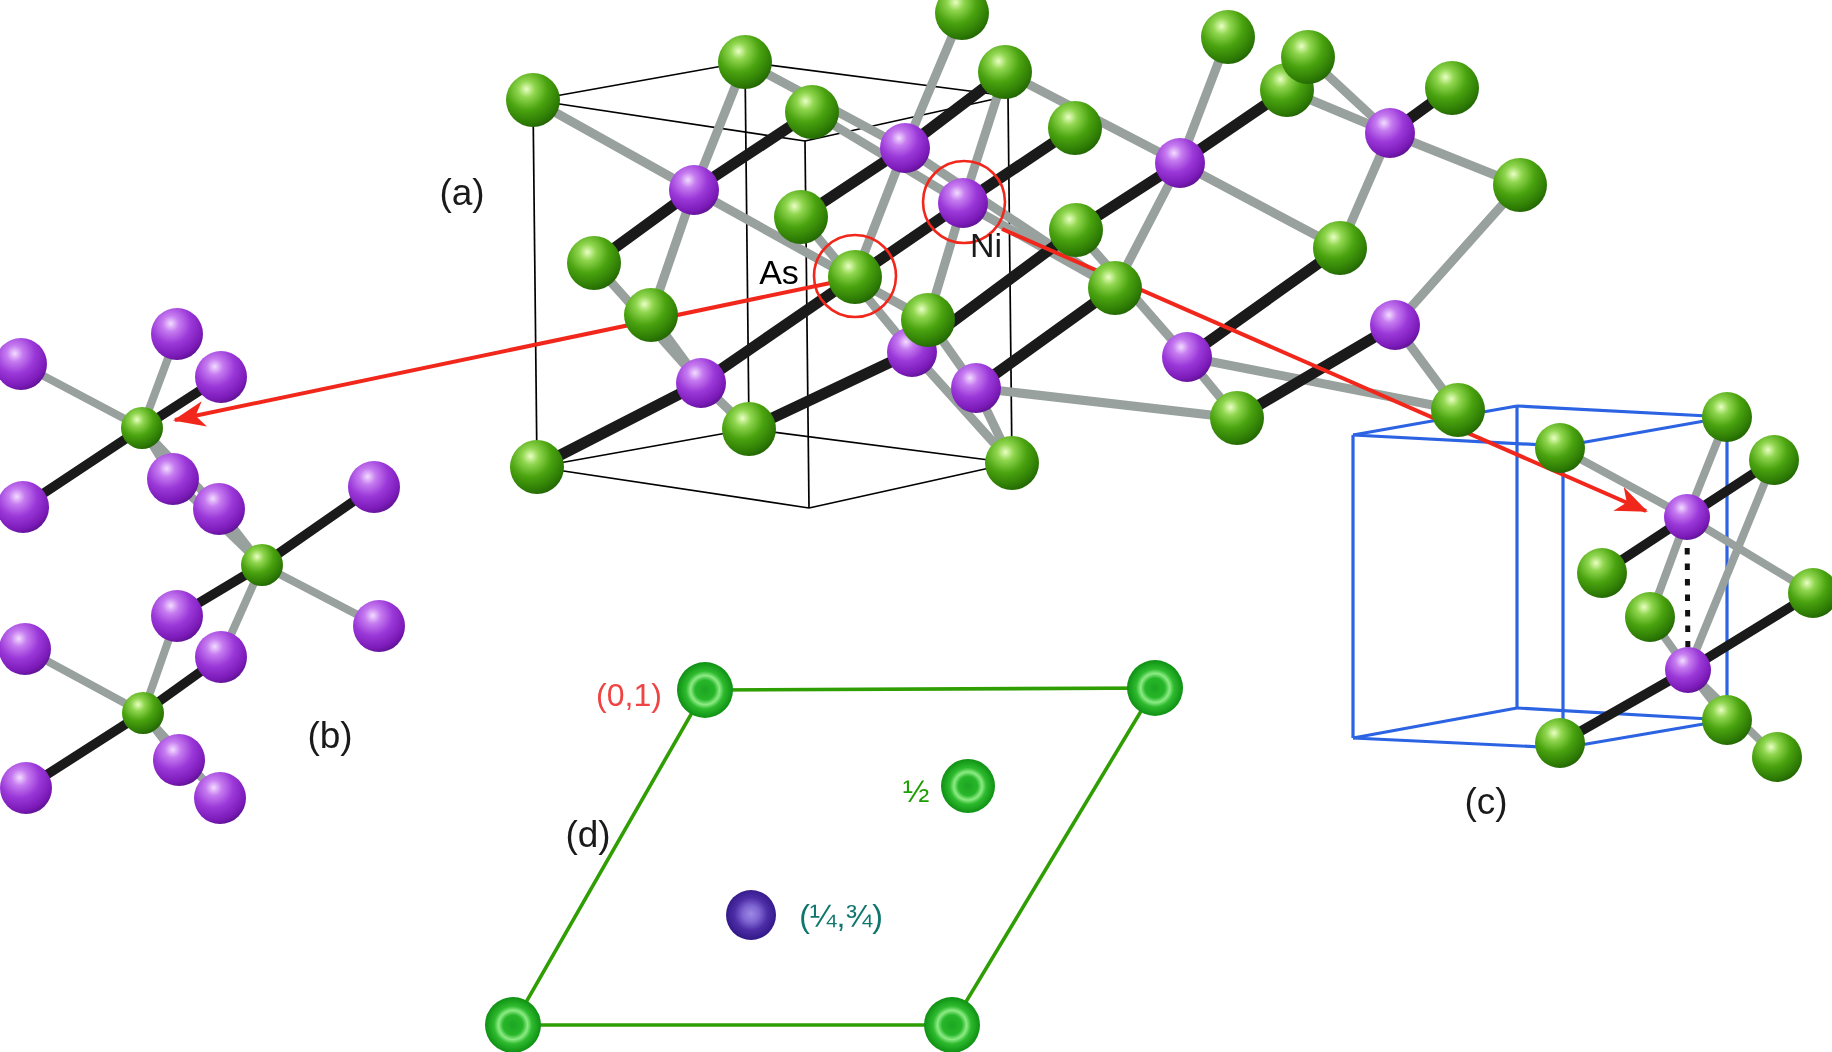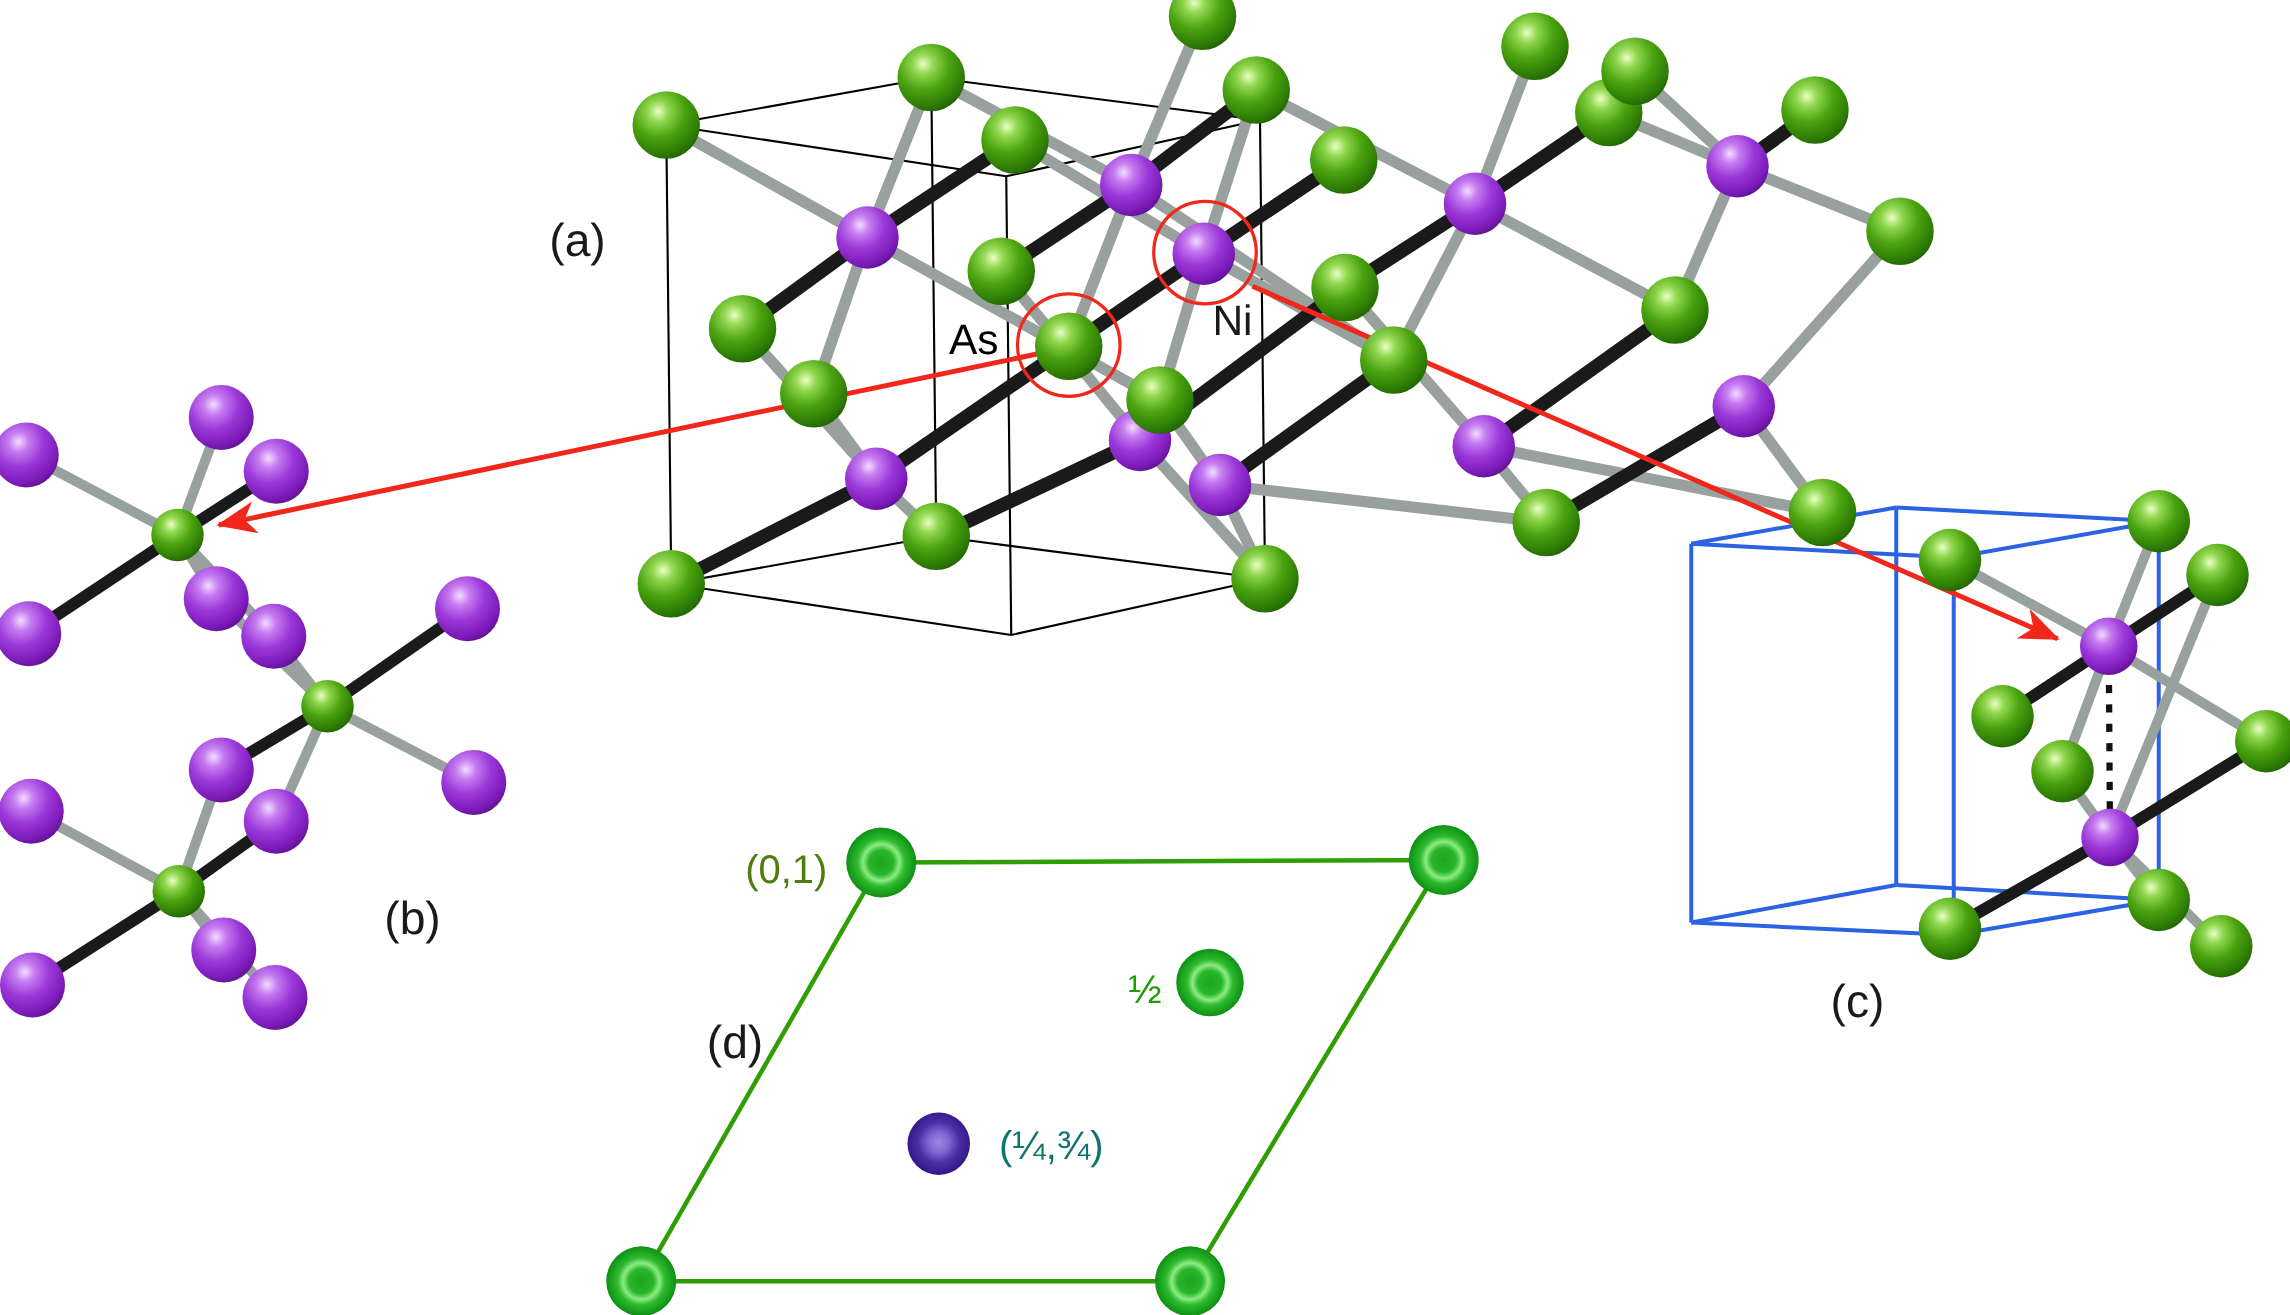--- a/index.html
+++ b/index.html
@@ -241,20 +241,20 @@
         <circle cx="968" cy="786" r="27" fill="url(#gAsF)"></circle>
       </g>
     <g id="layer-annot">
         <circle cx="855" cy="276" r="41" fill="none" stroke="#f2271c" stroke-width="2.6"></circle>
         <circle cx="964" cy="202" r="41" fill="none" stroke="#f2271c" stroke-width="2.6"></circle>
       </g>
   </svg>
 
   <div class="lbl" style="left: 462px; top: 192px; color: rgb(26, 26, 26); font-size: 37px;">(a)</div>
   <div class="lbl" style="left: 779px; top: 272px; color: #000000; font-size: 34px;">As</div>
-  <div class="lbl" style="left: 986px; top: 257px; color: rgb(26, 26, 26); font-size: 34px;">Ni</div>
+  <div class="lbl" style="left: 986px; top: 245px; color: rgb(26, 26, 26); font-size: 34px;">Ni</div>
   <div class="lbl" style="left: 330px; top: 735px; color: rgb(26, 26, 26); font-size: 37px;">(b)</div>
   <div class="lbl" style="left: 1486px; top: 801px; color: rgb(26, 26, 26); font-size: 37px;">(c)</div>
   <div class="lbl" style="left: 588px; top: 834px; color: rgb(26, 26, 26); font-size: 37px;">(d)</div>
-  <div class="lbl" style="left: 629px; top: 695px; color: #4d7c0f; font-size: 32px;">(0,1)</div>
+  <div class="lbl" style="left: 629px; top: 695px; color: #ef4444; font-size: 32px;">(0,1)</div>
   <div class="lbl" style="left: 916px; top: 791px; color: rgb(29, 158, 4); font-size: 32px;">½</div>
   <div class="lbl" style="left: 841px; top: 916px; color: #0f766e; font-size: 32px;">(¼,¾)</div>
 </div>
 
 </body></html>

